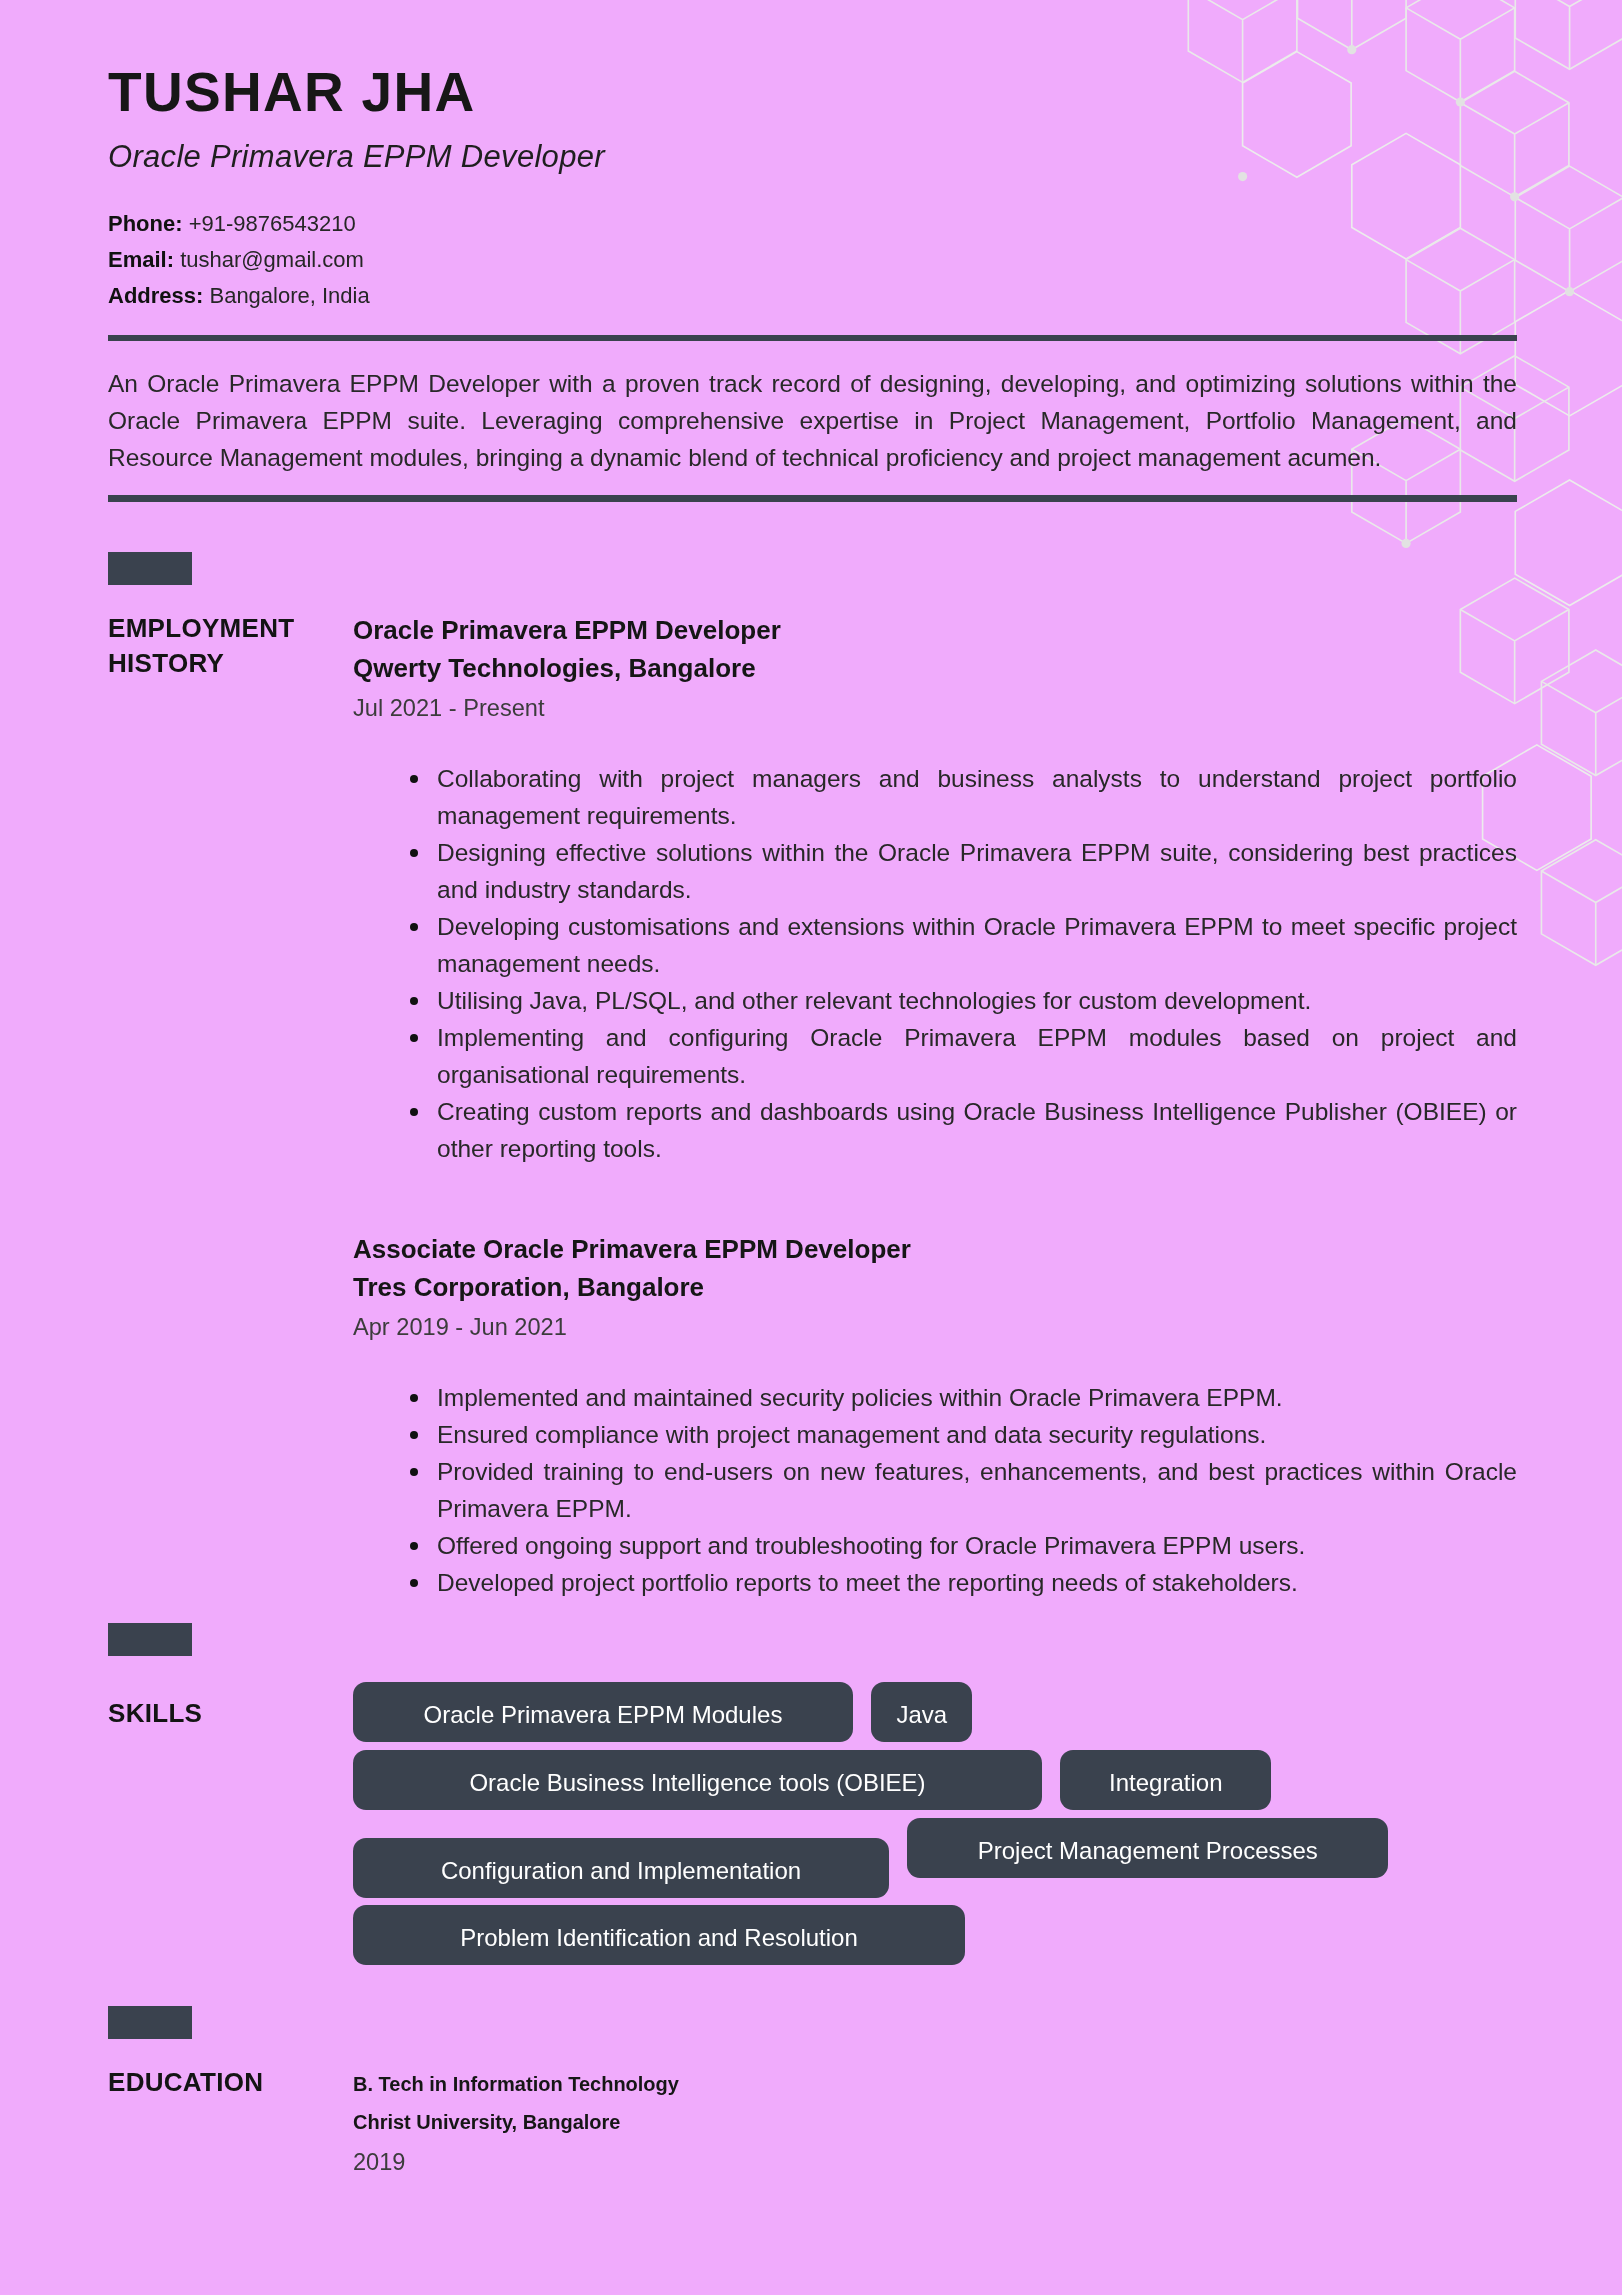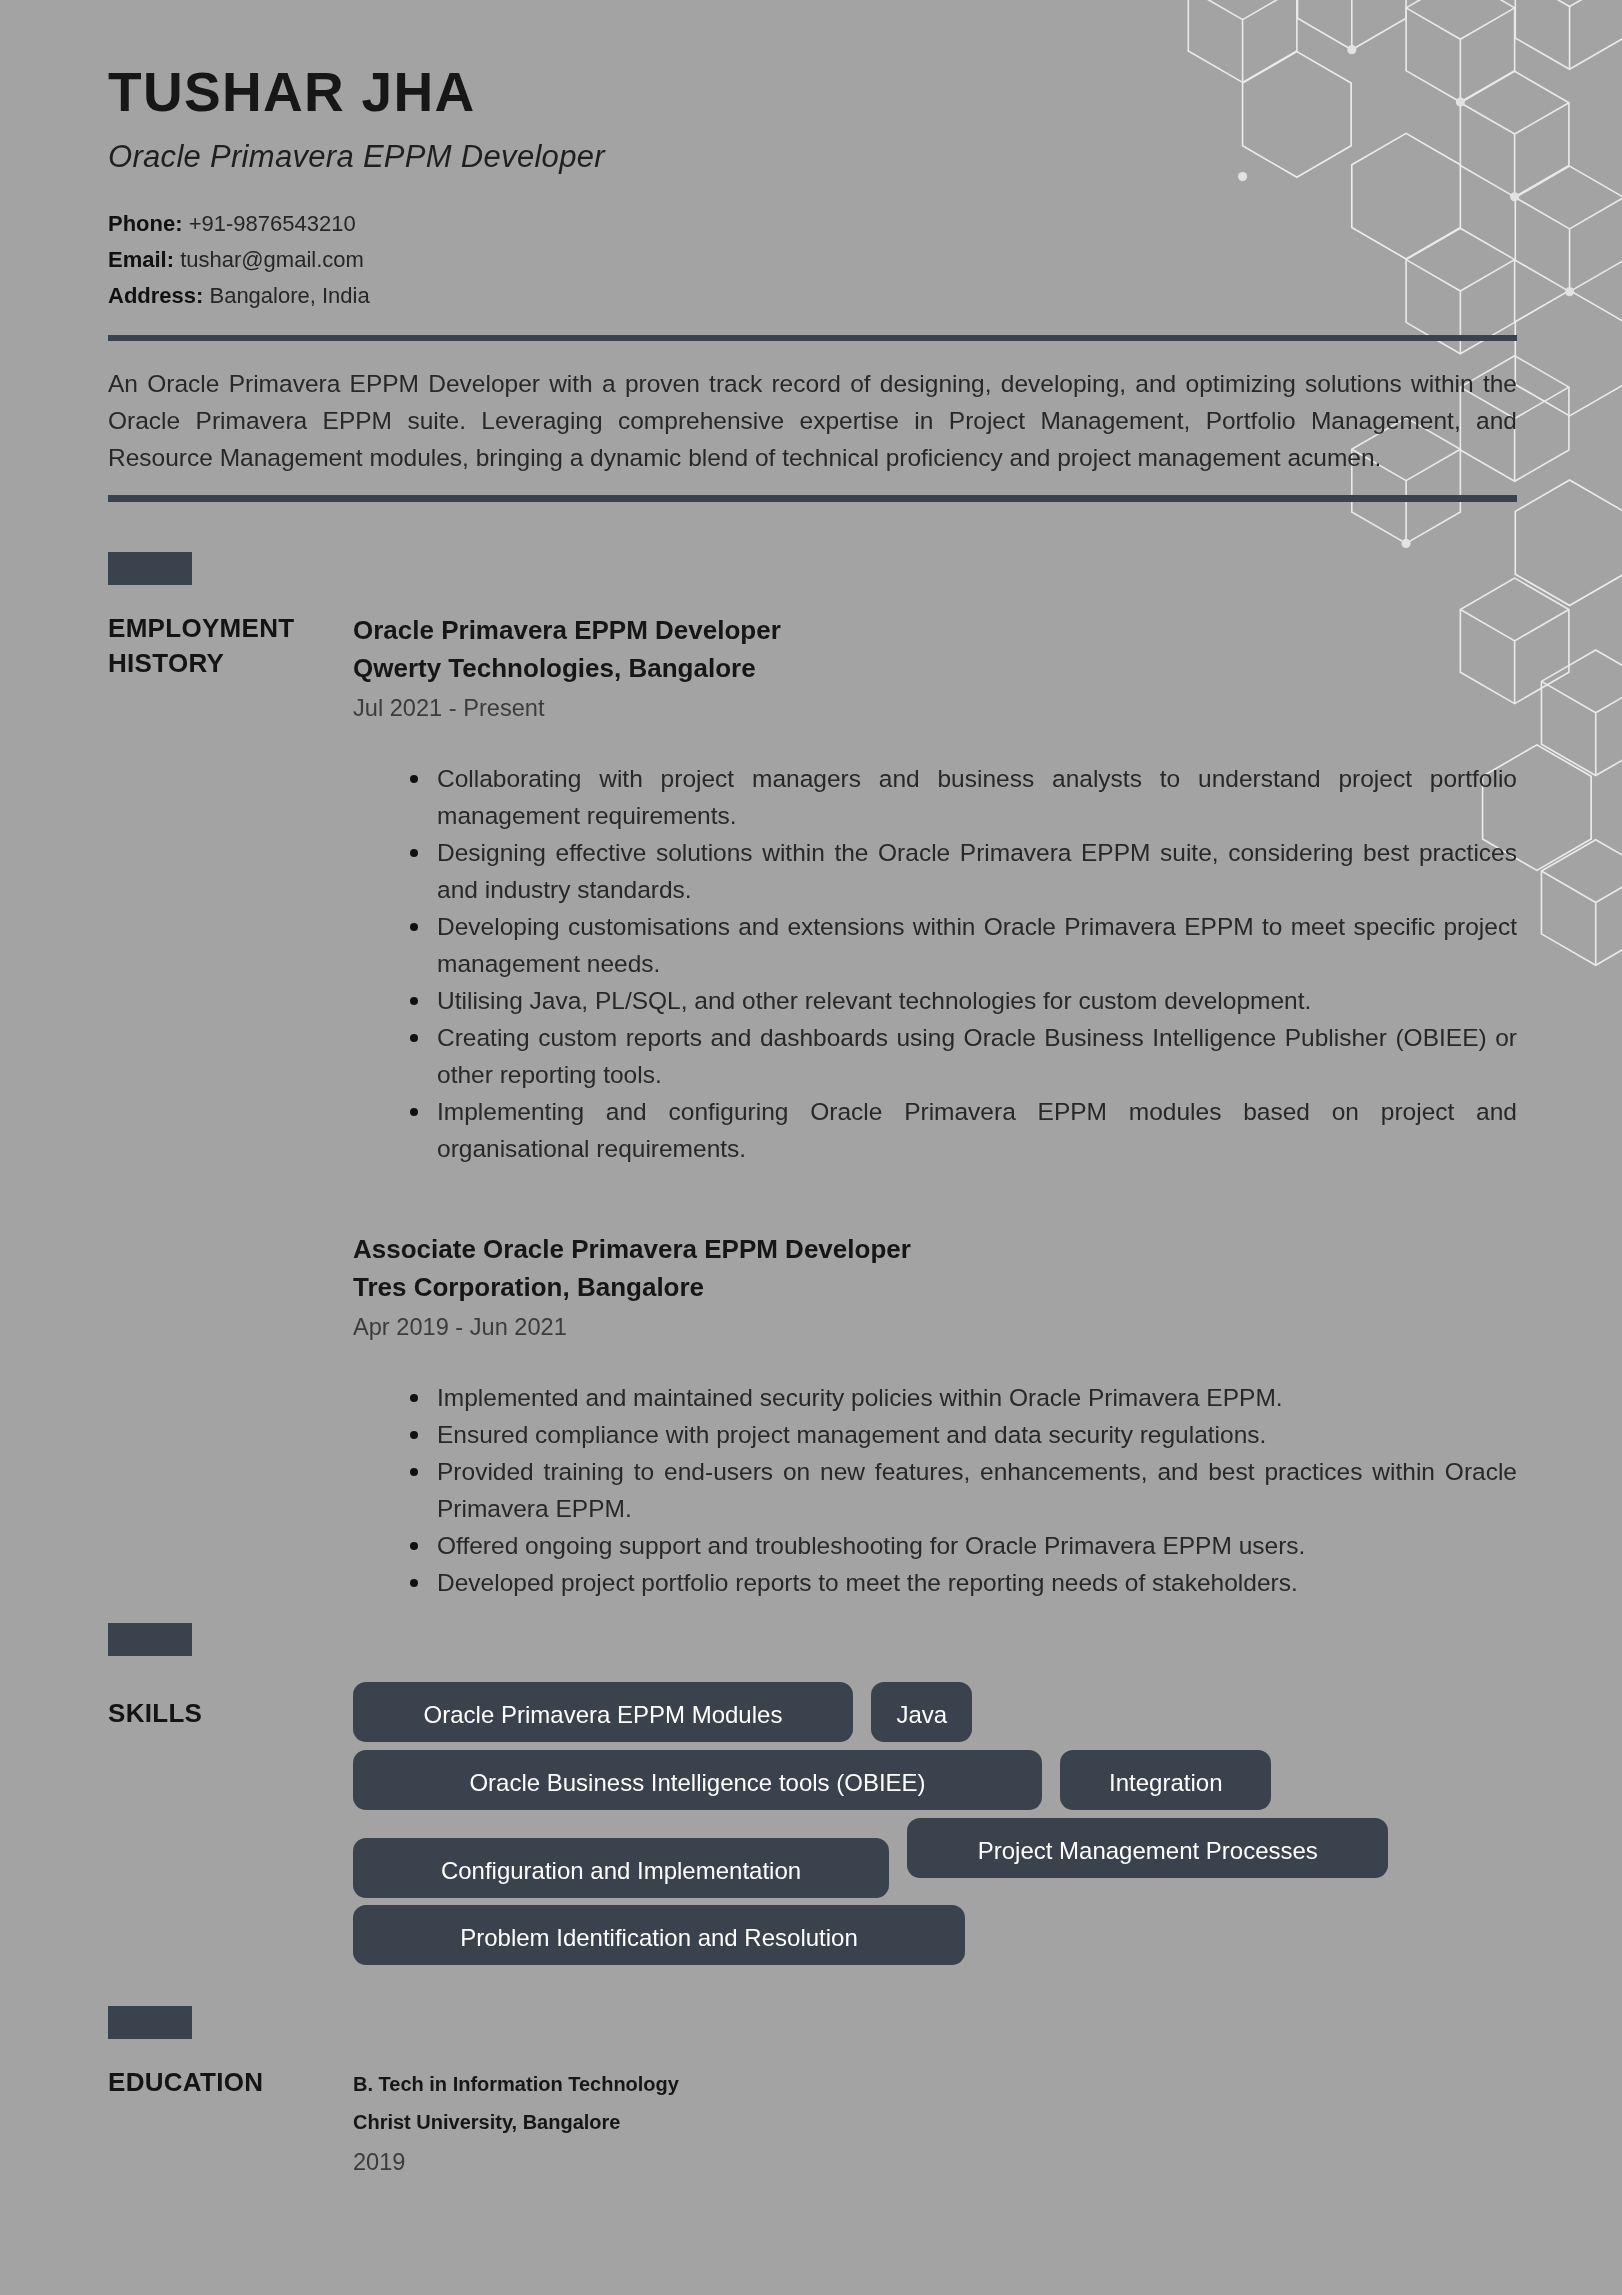--- a/index.html
+++ b/index.html
@@ -1,20 +1,20 @@
 <!DOCTYPE html>
 <html style="font-size:10.5px"><head>
 <meta charset="utf-8">
 <style>
   html,body{margin:0;padding:0;background:#ffffff;}
   .page{
     position:relative;
     width:1622px;
     height:2295px;
-    background:#a3a3a3;
+    background:#f0abfc;
     overflow:hidden;
     font-family:"Liberation Sans","DejaVu Sans",sans-serif;
     color:#2a2a2a;
     --accent:#3a424e;
   }
   .hex-decor{
     position:absolute;
     top:0;
     right:0;
     z-index:0;
@@ -213,22 +213,22 @@
       <div id="jobs-container">
           <div class="job">
             <div class="jt">Oracle Primavera EPPM Developer</div>
             <div class="jc">Qwerty Technologies, Bangalore</div>
             <div class="jd">Jul 2021 - Present</div>
             <ul>
               <li>Collaborating with project managers and business analysts to understand project portfolio management requirements.</li>
               <li>Designing effective solutions within the Oracle Primavera EPPM suite, considering best practices and industry standards.</li>
               <li>Developing customisations and extensions within Oracle Primavera EPPM to meet specific project management needs.</li>
               <li>Utilising Java, PL/SQL, and other relevant technologies for custom development.</li>
+              <li>Implementing and configuring Oracle Primavera EPPM modules based on project and organisational requirements.</li>
               <li>Creating custom reports and dashboards using Oracle Business Intelligence Publisher (OBIEE) or other reporting tools.</li>
-              <li>Implementing and configuring Oracle Primavera EPPM modules based on project and organisational requirements.</li>
             </ul>
           </div>
           <div class="job">
             <div class="jt">Associate Oracle Primavera EPPM Developer</div>
             <div class="jc">Tres Corporation, Bangalore</div>
             <div class="jd">Apr 2019 - Jun 2021</div>
             <ul>
               <li>Implemented and maintained security policies within Oracle Primavera EPPM.</li>
               <li>Ensured compliance with project management and data security regulations.</li>
               <li>Provided training to end-users on new features, enhancements, and best practices within Oracle Primavera EPPM.</li>

